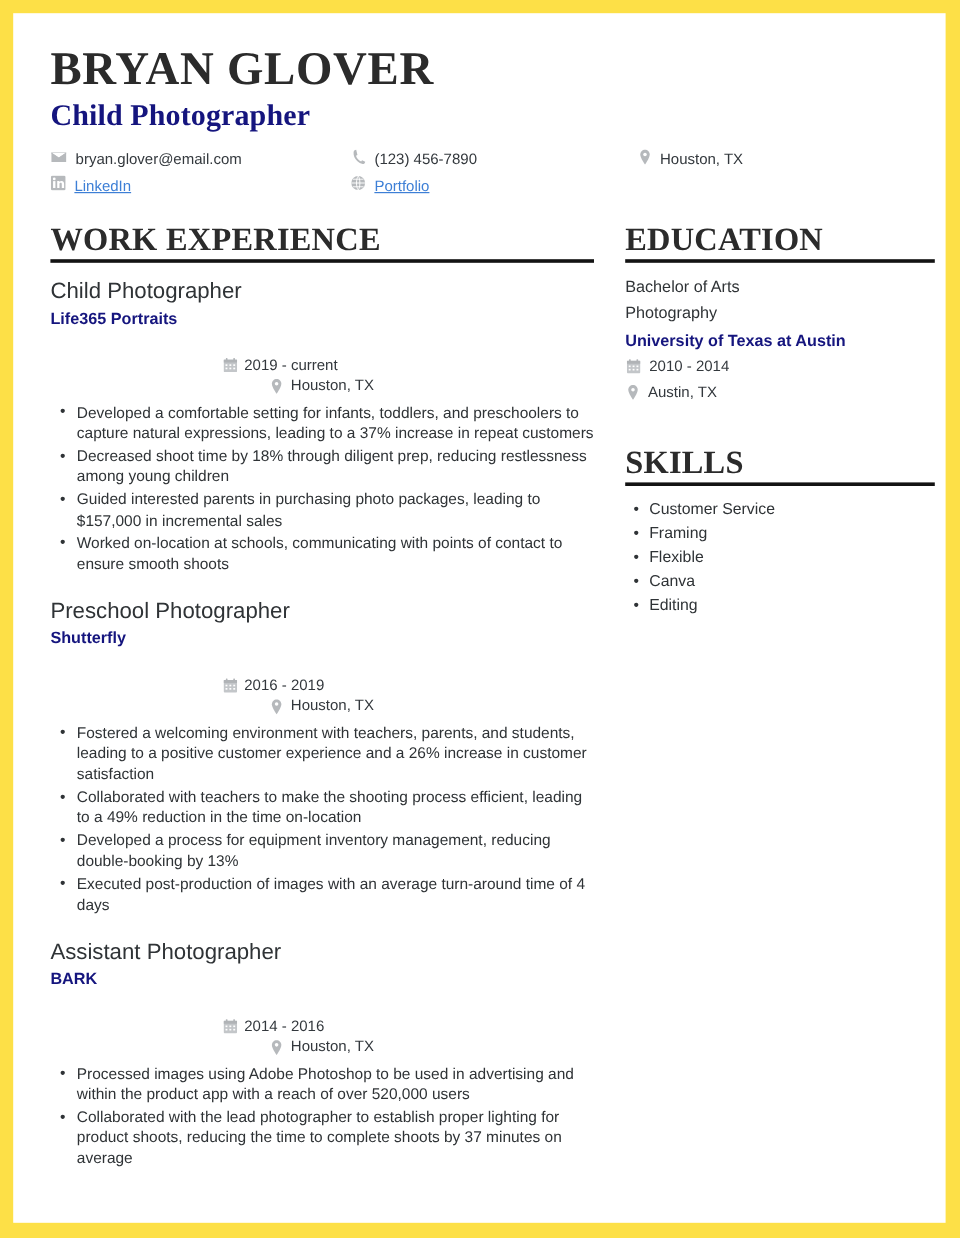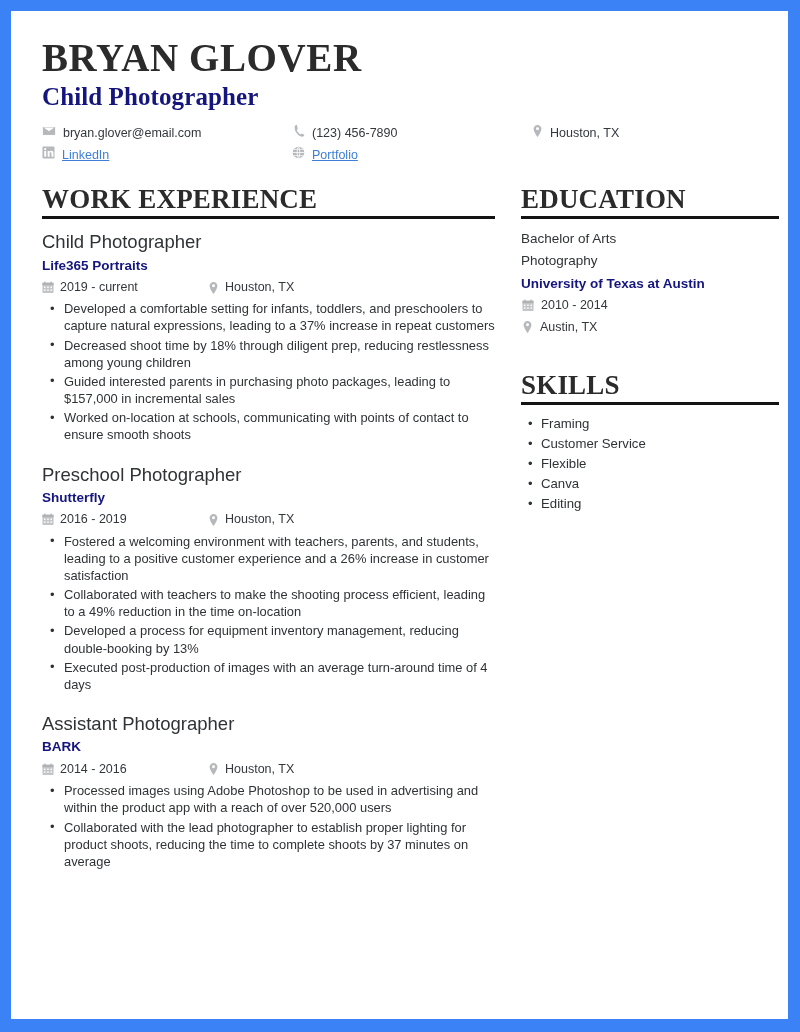--- a/index.html
+++ b/index.html
@@ -7,21 +7,21 @@
   html, body {
     width: 800px;
     height: 1032px;
     background: #0d0d0d;
     font-family: "Liberation Sans", sans-serif;
   }
 
   .page-frame {
     width: 800px;
     height: 1032px;
-    background: #3b82f6;
+    background: #fde047;
     padding: 11px 12px 13px 11px;
   }
 
   .page {
     width: 100%;
     height: 100%;
     background: #ffffff;
     padding: 20px 32px 0 31px;
     overflow: hidden;
   }
@@ -124,21 +124,22 @@
     font-size: 13.5px;
     font-weight: bold;
     color: #15157e;
     line-height: 1.5;
     margin-top: 1px;
   }
 
   .meta-row {
     display: flex;
     align-items: center;
-    margin-top: 3px;
+    margin-top: 20px;
+    flex-direction: column;
   }
   .meta-item {
     display: flex;
     align-items: center;
     gap: 6px;
     font-size: 12.5px;
     color: #33383d;
     line-height: 1.4;
   }
   .meta-item.date { width: 166px; }
@@ -456,22 +457,22 @@
             <span>Austin, TX</span>
           </div>
         </div>
       </div>
 
       <div class="skills-head-wrap">
         <div class="section-head">SKILLS</div>
         <div class="section-rule"></div>
 
         <ul class="skills">
+          <li>Customer Service</li>
           <li>Framing</li>
-          <li>Customer Service</li>
           <li>Flexible</li>
           <li>Canva</li>
           <li>Editing</li>
         </ul>
       </div>
 
     </div>
   </div>
 
 </div>

